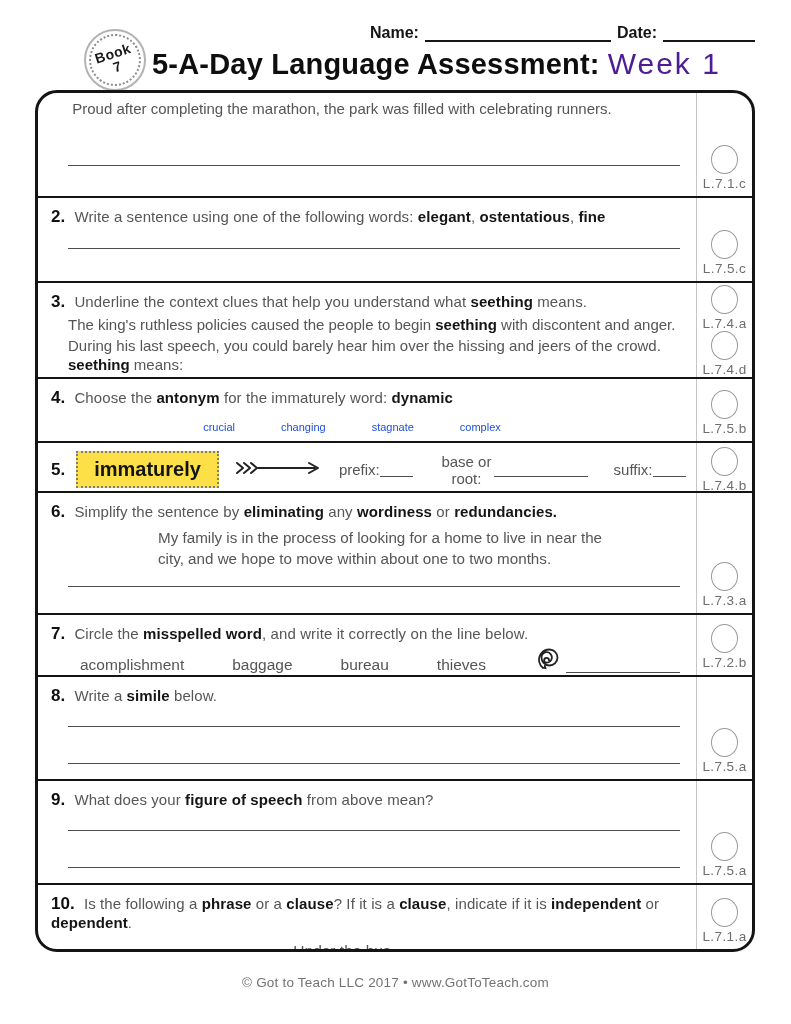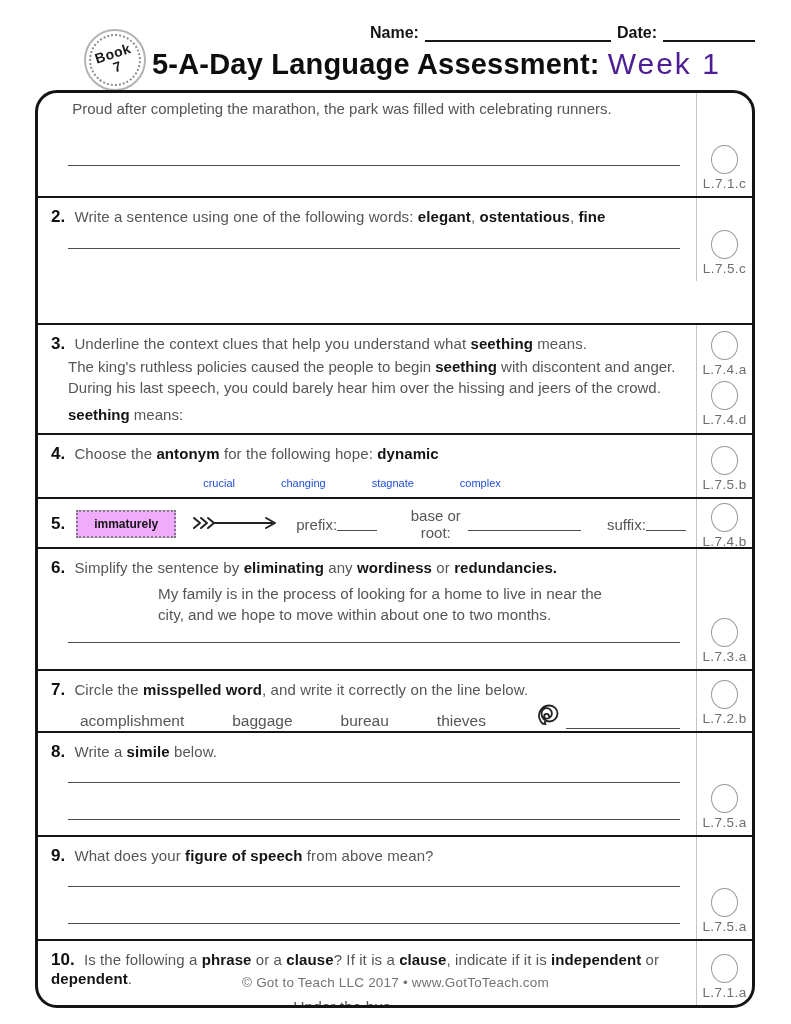--- a/index.html
+++ b/index.html
@@ -75,21 +75,21 @@
   .body-center { text-align:center; font-size:15px; color:#555; margin-top:7px; padding-right:50px; }
   .passage { margin: 3px 12px 0 30px; font-size: 15px; color:#555; line-height: 1.38; }
   .sub-prompt { margin: auto 0 10px 30px; font-size: 15px; color:#565656; }
   .options-row { display:flex; justify-content:center; gap: 46px; margin-top: 13px; font-size: 11px; color:#1d4ed8; padding-right:30px;}
   .indent-body { margin: 5px 12px 0 120px; font-size: 15.2px; color:#555; line-height: 1.4; }
 
   
   .inline-row { display:flex; align-items:center; padding: 8px 10px 0 13px; font-size:15px; color:#565656; }
   .dotted-box {
     border: 2px dotted #7d7d7d; padding: 5px 16px; margin-left: 2px;
-    font-weight: bold; font-size: 12px; color:#141414; background:#f0abfc;
+    font-weight: bold; font-size: 20px; color:#141414; background:#fde047;
   }
   .blank { display:inline-block; border-bottom: 1.6px solid #4d4d4d; height: 14px; }
   .arrow-svg { margin: 0 12px 0 16px; flex-shrink:0; }
 
   
   .words-row { display:flex; align-items:center; margin: 6px 14px 0 42px; font-size:15.5px; color:#555; }
   .words-row .w { margin-right: 48px; }
   .spiral-svg { flex-shrink:0; margin-right: 4px; margin-top:-2px; }
   .words-row .tail-line { flex:1; border-bottom:1.6px solid #4d4d4d; height:16px; margin-right:2px; }
 
@@ -135,21 +135,21 @@
         <div class="q-prompt"><span class="q-num">2.</span><span>Write a sentence using one of the following words:  </span><span class="seg-b">elegant</span><span>, </span><span class="seg-b">ostentatious</span><span>, </span><span class="seg-b">fine</span></div>
         <div class="ans-line" style="margin-top:auto; margin-bottom:32px;"></div>
       </div>
       <div class="q-std">
         <div class="std-group">
           <div class="bubble"></div>
           <div class="std-label">L.7.5.c</div>
         </div>
       </div>
     </div>
-    <div class="q-row" style="height: 110px; margin-top: 42px;">
+    <div class="q-row" style="height: 96px;">
       <div class="q-content">
         <div class="q-prompt"><span class="q-num">3.</span><span>Underline the context clues that help you understand what </span><span class="seg-b">seething</span><span> means.</span></div>
         <div class="passage">
           <div><span>The king's ruthless policies caused the people to begin </span><span class="seg-b">seething</span><span> with discontent and anger.</span></div>
           <div><span>During his last speech, you could barely hear him over the hissing and jeers of the crowd.</span></div>
         </div>
         <div class="sub-prompt"><span class="seg-b">seething</span><span> means:</span></div>
       </div>
       <div class="q-std spread">
         <div class="std-group">
@@ -157,21 +157,21 @@
           <div class="std-label">L.7.4.a</div>
         </div>
         <div class="std-group">
           <div class="bubble"></div>
           <div class="std-label">L.7.4.d</div>
         </div>
       </div>
     </div>
     <div class="q-row" style="height: 64px;">
       <div class="q-content">
-        <div class="q-prompt"><span class="q-num">4.</span><span>Choose the </span><span class="seg-b">antonym</span><span> for the following hope: </span><span class="seg-b">dynamic</span></div>
+        <div class="q-prompt"><span class="q-num">4.</span><span>Choose the </span><span class="seg-b">antonym</span><span> for the immaturely word: </span><span class="seg-b">dynamic</span></div>
         <div class="options-row">
           <span>crucial</span>
           <span>changing</span>
           <span>stagnate</span>
           <span>complex</span>
         </div>
       </div>
       <div class="q-std">
         <div class="std-group">
           <div class="bubble"></div>

